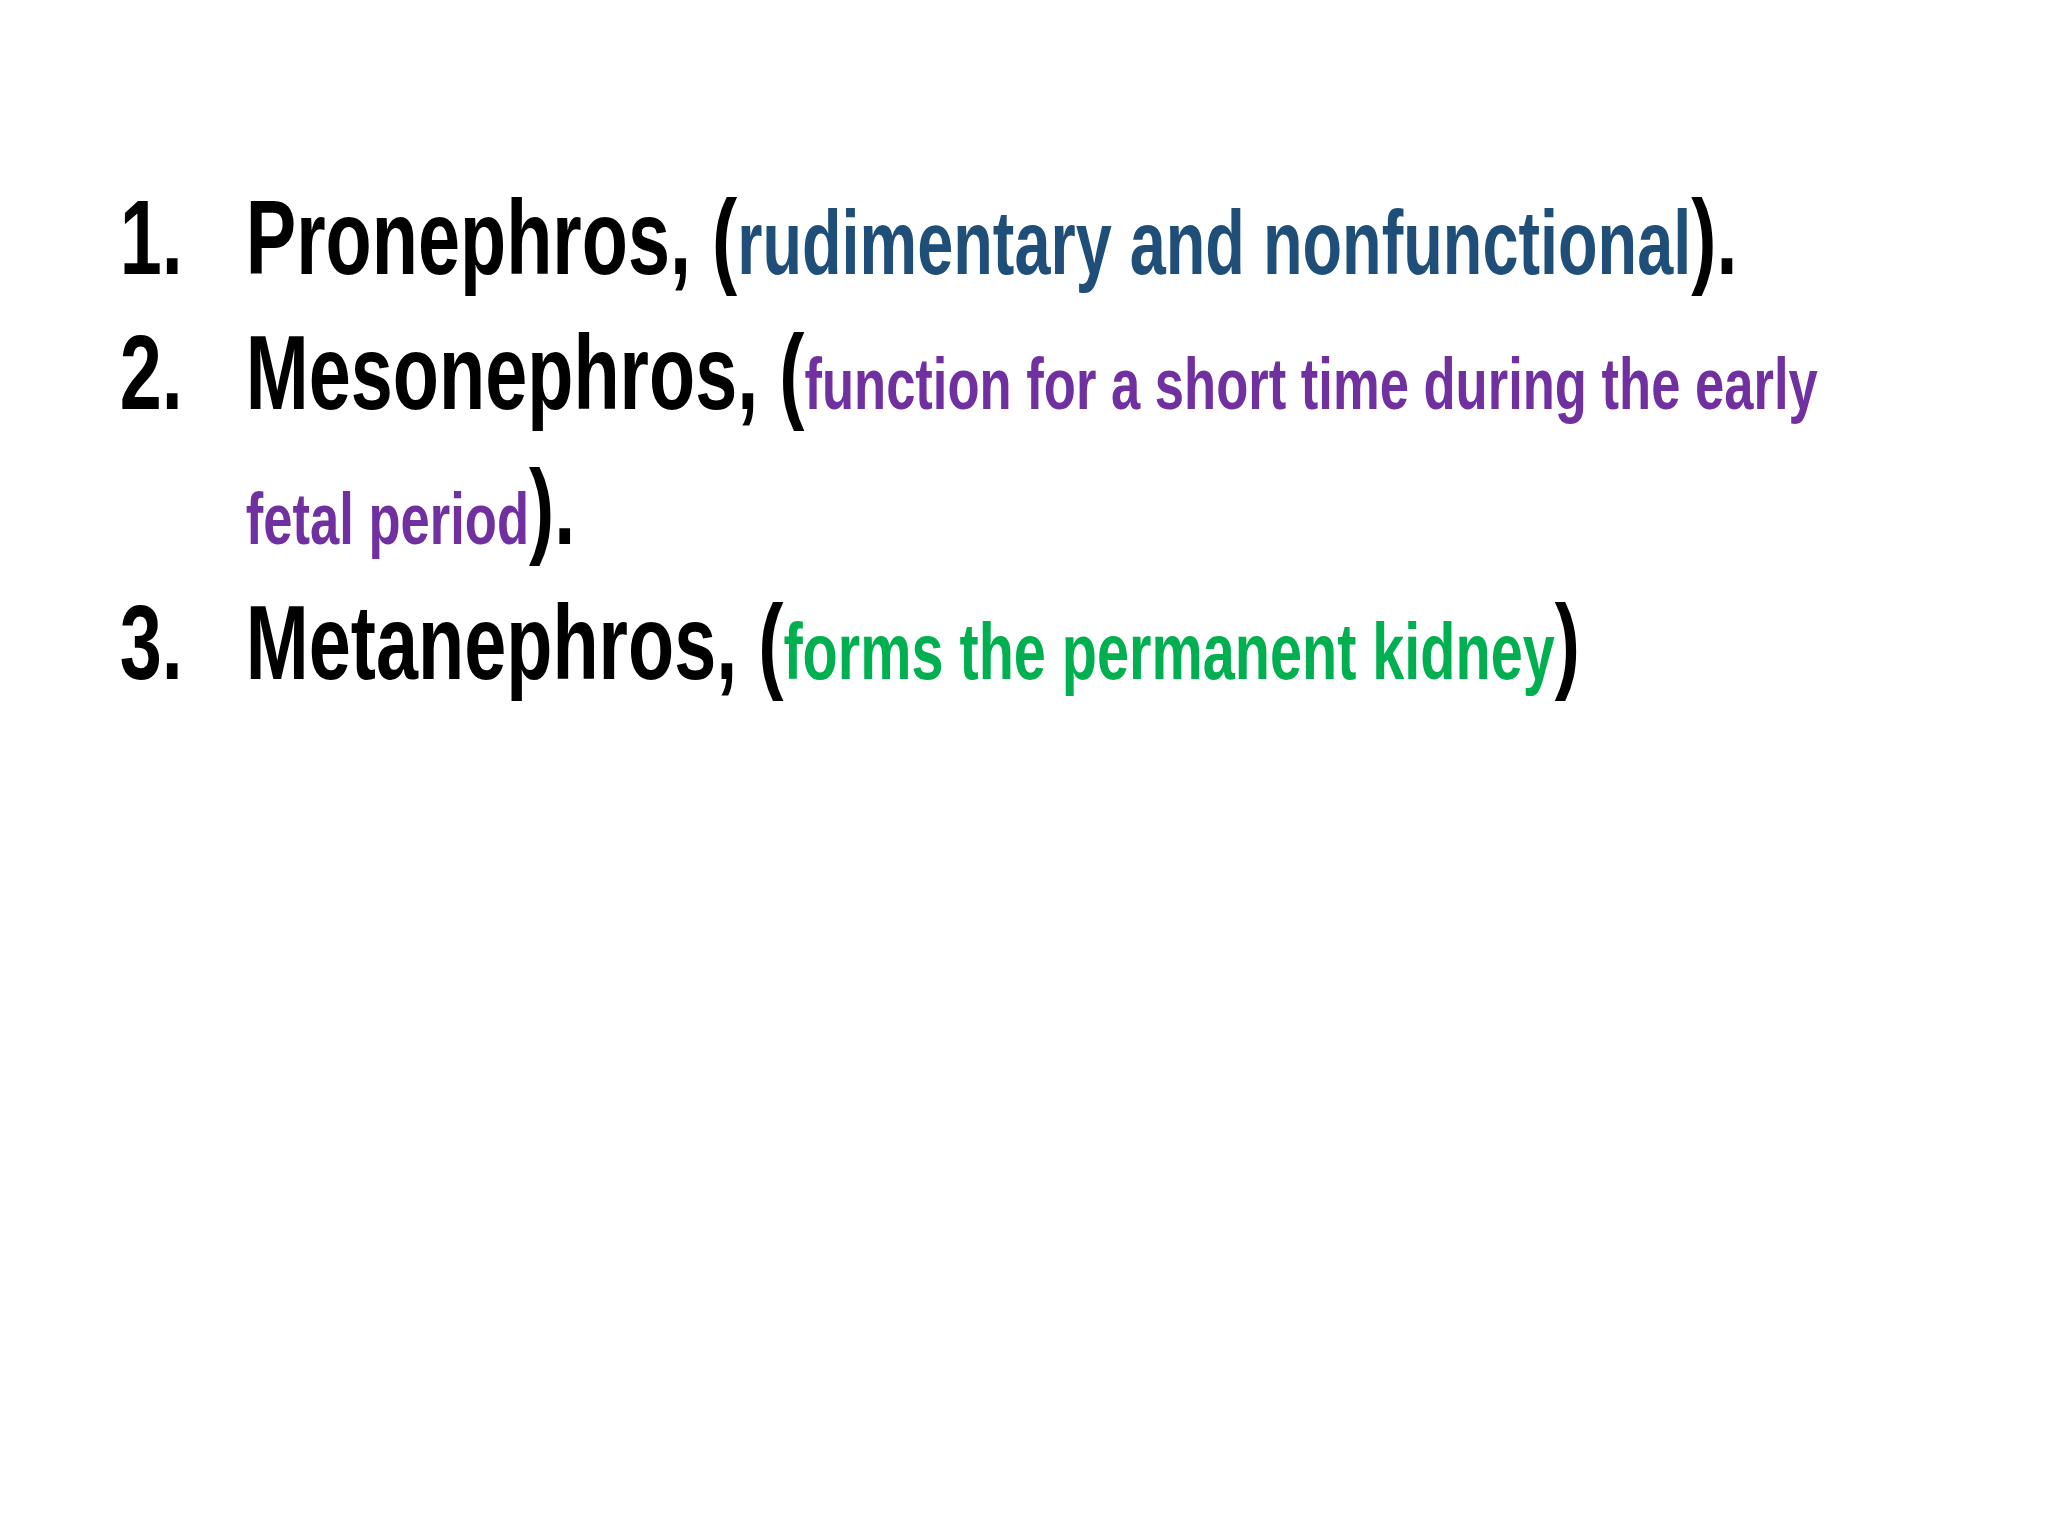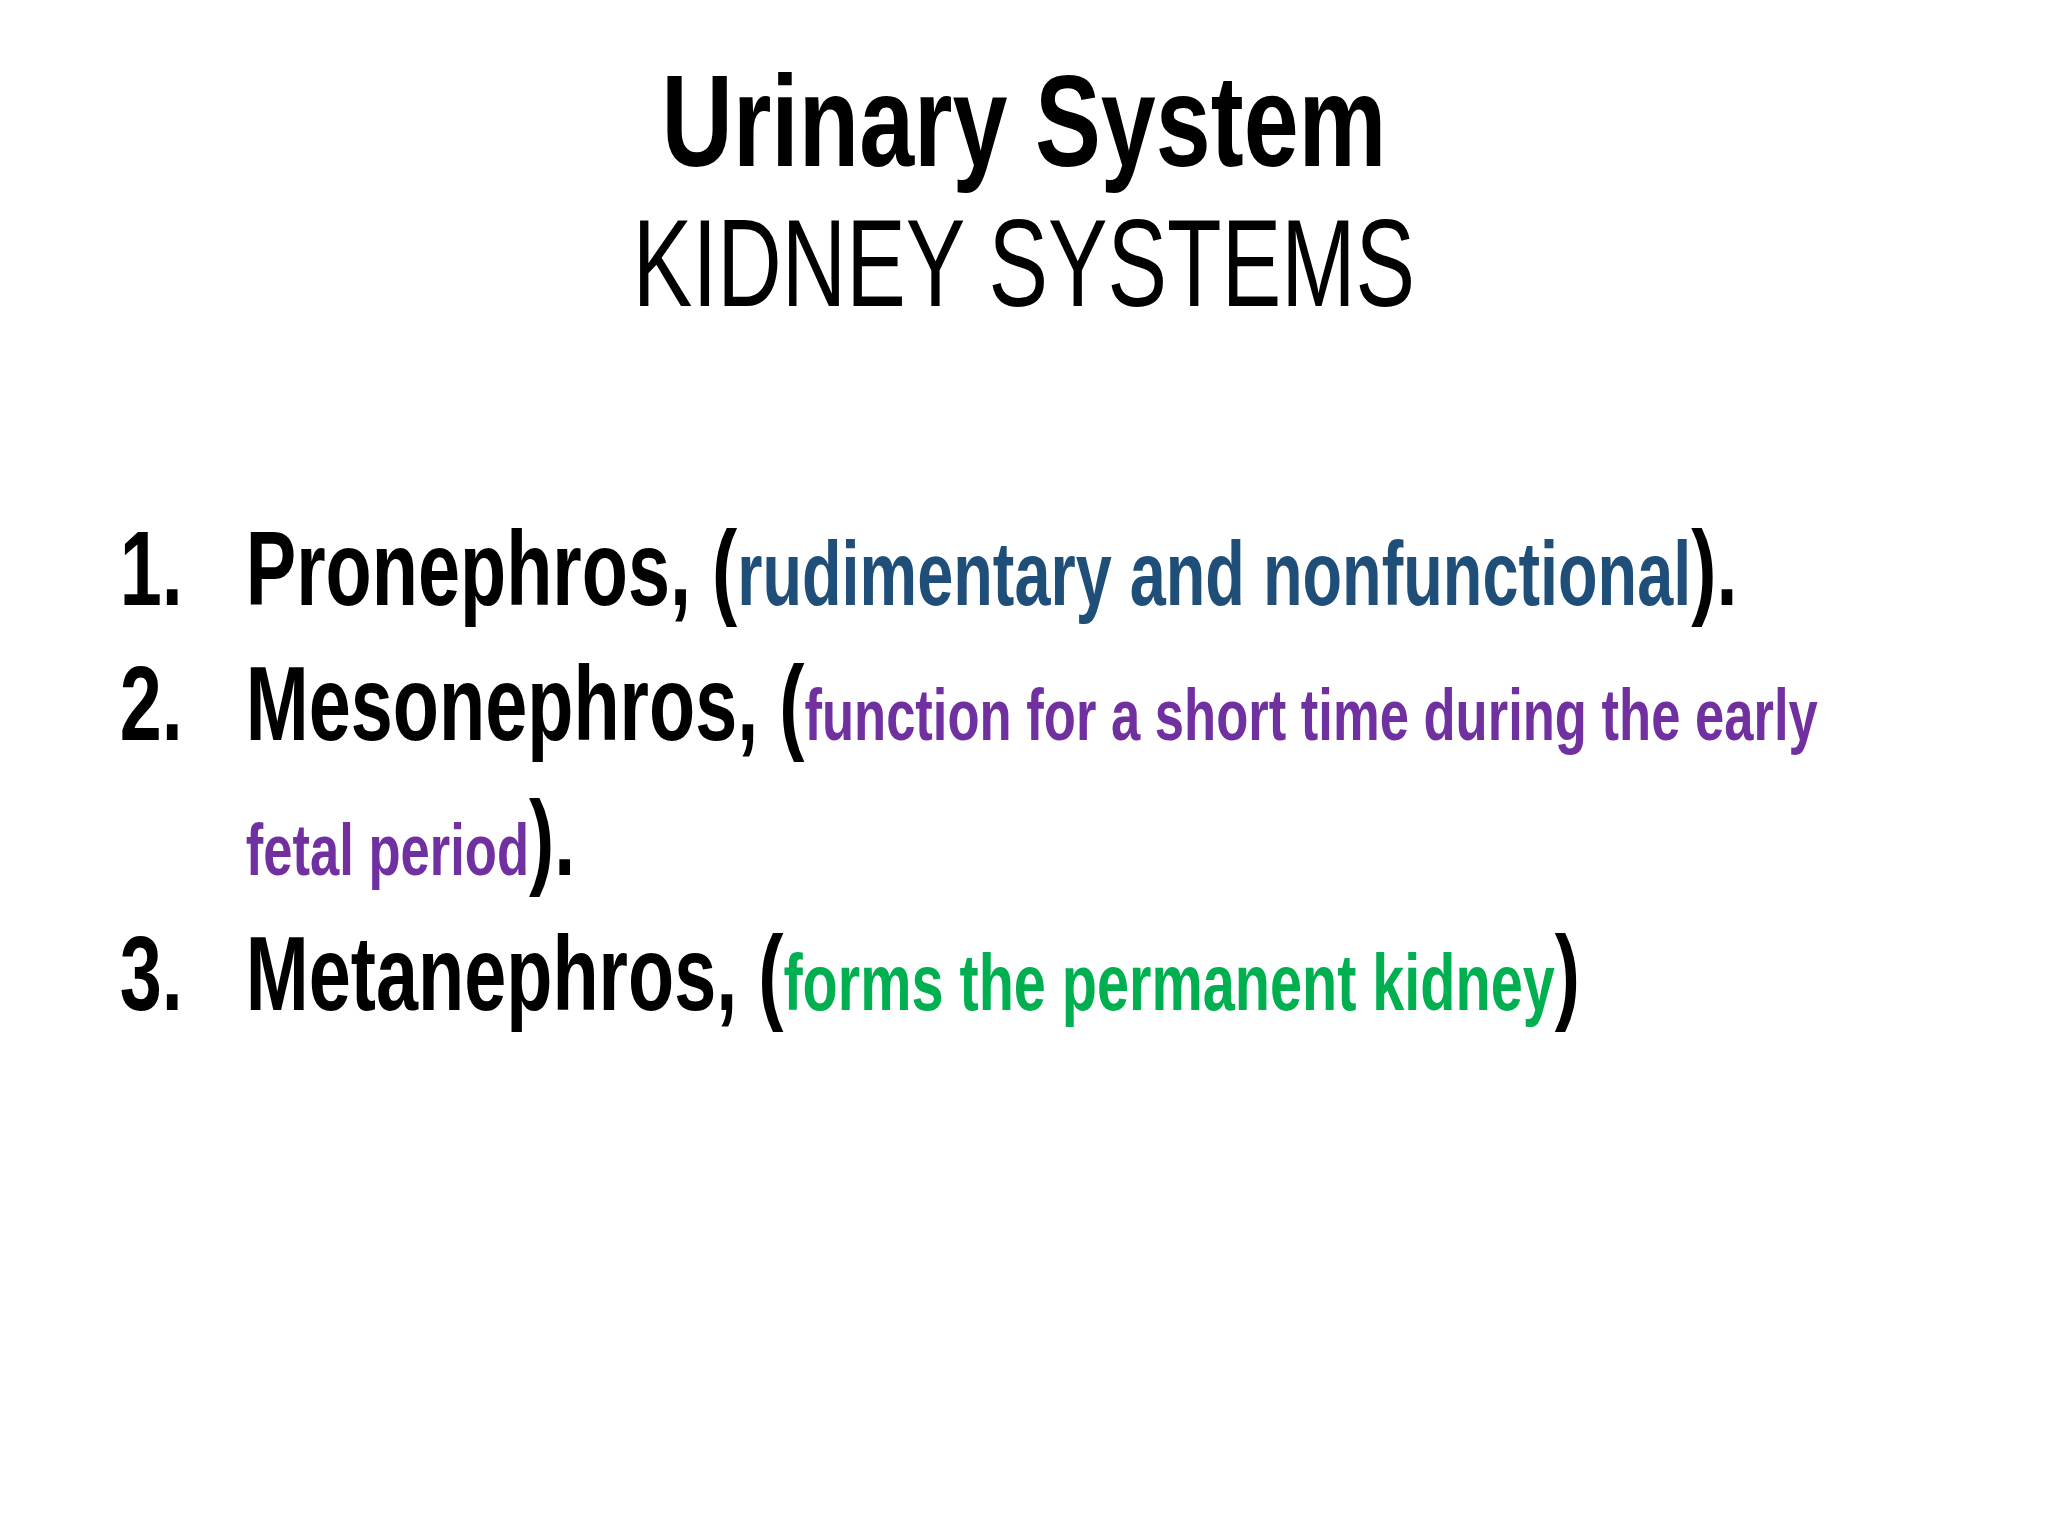--- a/index.html
+++ b/index.html
@@ -64,24 +64,20 @@
   }
   .detail-a { font-size: 90px; font-weight: 700; }
   .detail-b { font-size: 73px; font-weight: 700; }
   .detail-c { font-size: 80px; font-weight: 700; }
 </style>
 </head>
 <body>
 
 <div class="slide">
 
-  <div class="title-block">
-    <div class="title-line1">Urinary System</div>
-    <div class="title-line2">KIDNEY SYSTEMS</div>
-  </div>
 
   <div class="kidney-list">
 
     <div class="line"><span class="num">1.</span><span>Pronephros, (</span><span class="detail-a" style="color: rgb(31, 78, 121);">rudimentary and nonfunctional</span><span>).</span></div>
 
     <div class="line"><span class="num">2.</span><span>Mesonephros, (</span><span class="detail-b" style="color: rgb(112, 48, 160);">function for a short time during the early</span></div>
 
     <div class="line"><span class="indent"></span><span class="detail-b" style="color: rgb(112, 48, 160);">fetal period</span><span>).</span></div>
 
     <div class="line"><span class="num">3.</span><span>Metanephros, (</span><span class="detail-c" style="color: rgb(0, 176, 80);">forms the permanent kidney</span><span>)</span></div>

